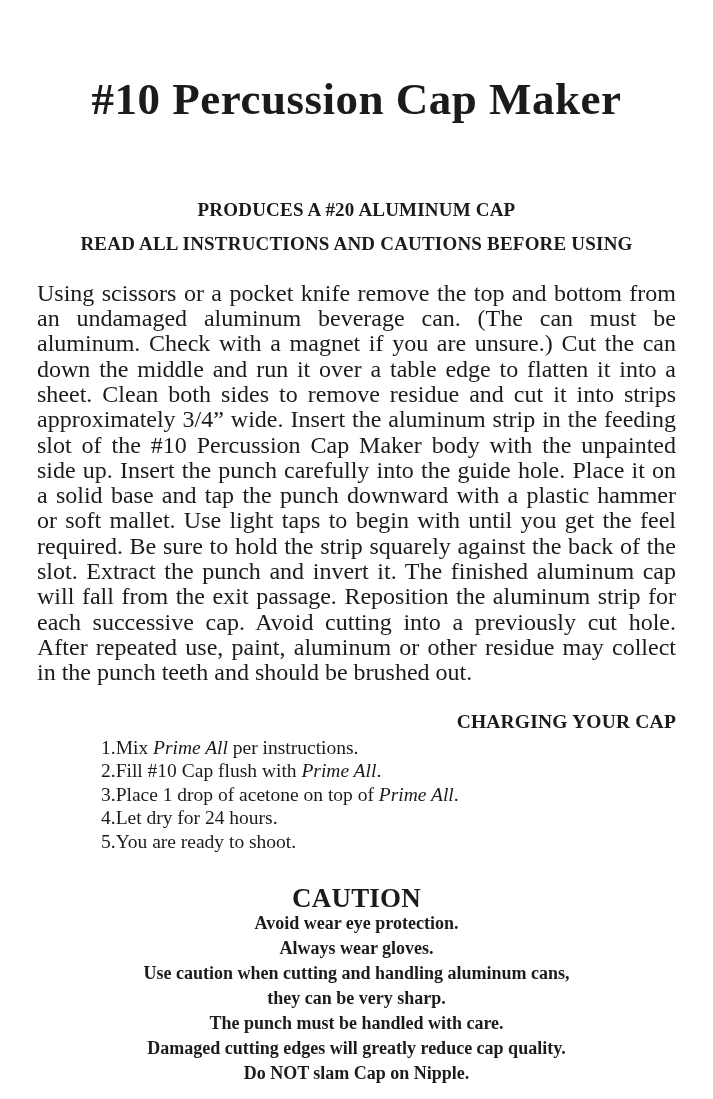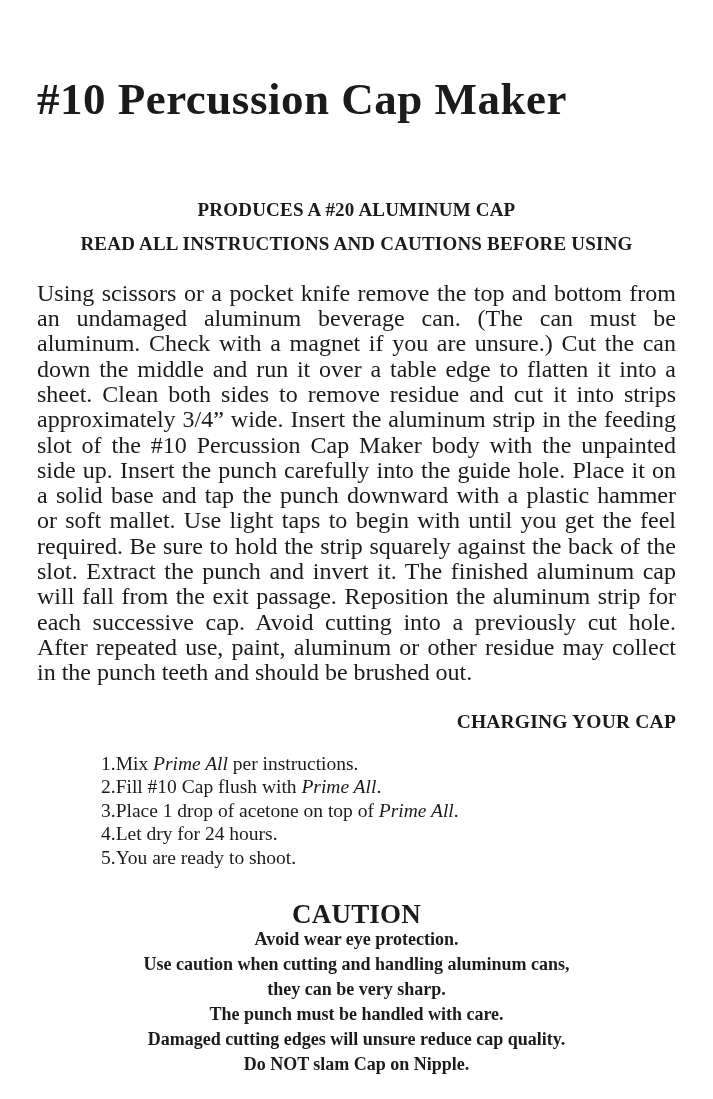--- a/index.html
+++ b/index.html
@@ -11,21 +11,21 @@
   body {
     font-family: "Liberation Serif", "DejaVu Serif", serif;
     color: #1b1b1b;
     -webkit-font-smoothing: antialiased;
   }
   .page { width: 713px; height: 1099px; padding: 0 37px; background: #ffffff; }
   .doc-title {
     margin-top: 74px;
     font-size: 45px;
     font-weight: bold;
-    text-align: left;
+    text-align: center;
     line-height: 1.15;
     letter-spacing: 0.5px;
     white-space: nowrap;
   }
   .subhead {
     font-weight: bold;
     text-align: center;
     font-size: 19px;
     line-height: 24px;
     letter-spacing: 0.2px;
@@ -40,21 +40,21 @@
   }
   .section-head {
     margin-top: 23px;
     font-size: 19.5px;
     font-weight: bold;
     text-align: right;
     line-height: 25px;
     letter-spacing: 0.2px;
   }
   .steps {
-    margin-top: 18px;
+    margin-top: 2px;
     margin-left: 64px;
     list-style: none;
     font-size: 19.5px;
     line-height: 23.6px;
   }
   .steps i { font-style: italic; }
   .caution-block {
     margin-top: 33px;
     text-align: center;
     font-weight: bold;
@@ -82,20 +82,21 @@
     <li><span>1.Mix </span><i>Prime All</i><span> per instructions.</span></li>
     <li><span>2.Fill #10 Cap flush with </span><i>Prime All</i><span>.</span></li>
     <li><span>3.Place 1 drop of acetone on top of </span><i>Prime All</i><span>.</span></li>
     <li><span>4.Let dry for 24 hours.</span><i></i><span></span></li>
     <li><span>5.You are ready to shoot.</span><i></i><span></span></li>
   </ol>
 
   <div class="caution-block">
     <h2 class="caution-heading">CAUTION</h2>
     <p>Avoid wear eye protection.</p>
+    <p>Always wear gloves.</p>
     <p>Use caution when cutting and handling aluminum cans,</p>
     <p>they can be very sharp.</p>
     <p>The punch must be handled with care.</p>
-    <p>Damaged cutting edges will unsure reduce cap quality.</p>
+    <p>Damaged cutting edges will greatly reduce cap quality.</p>
     <p>Do NOT slam Cap on Nipple.</p>
   </div>
 
 </div>
 
 </body></html>

